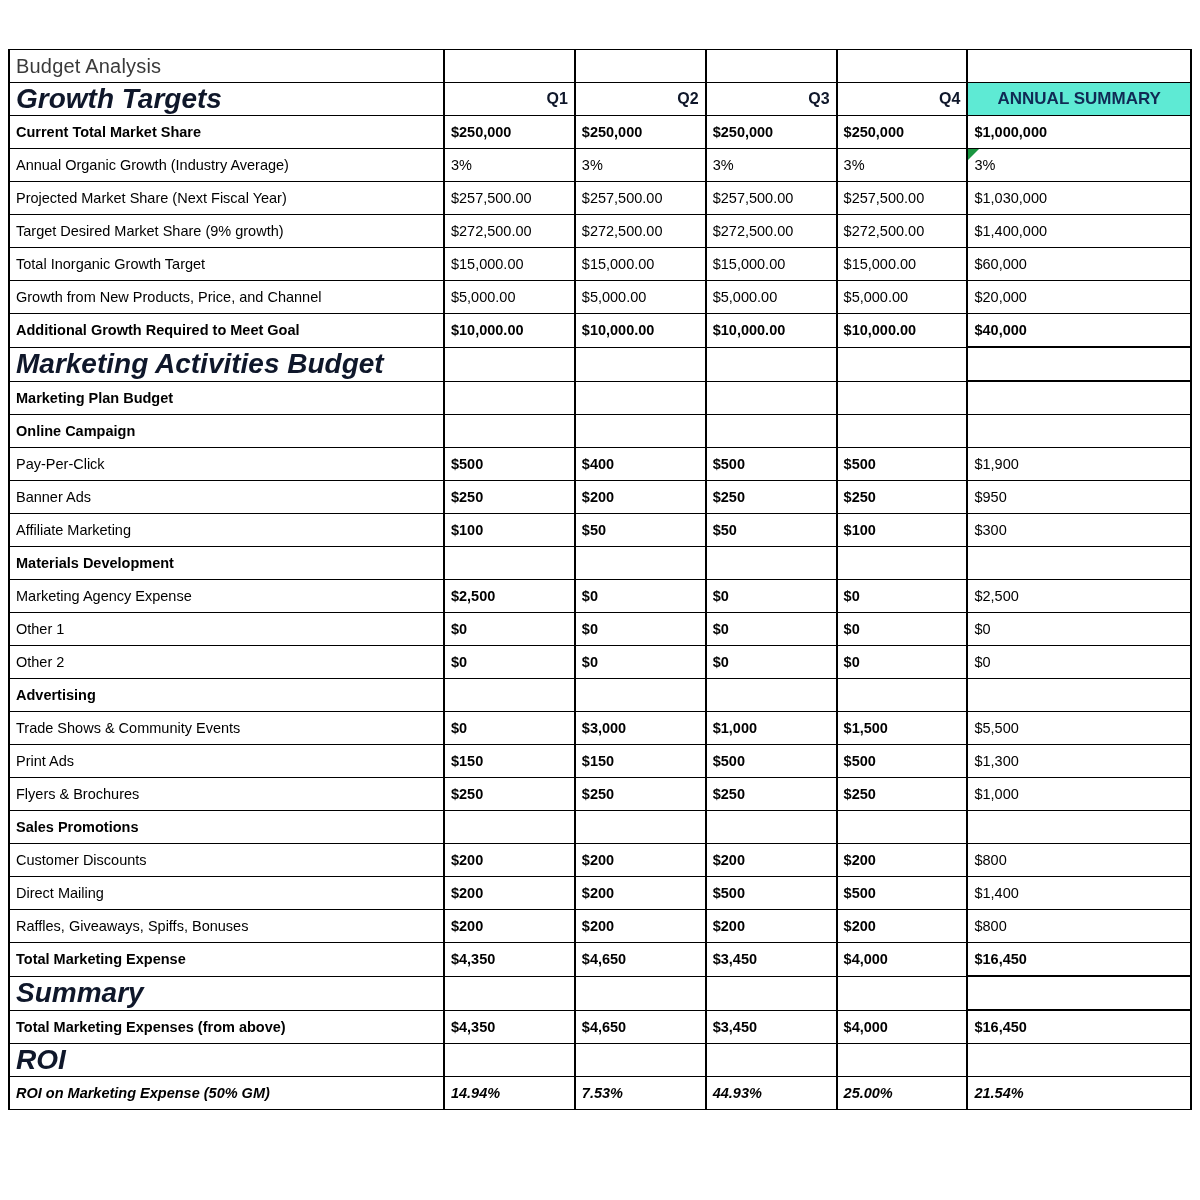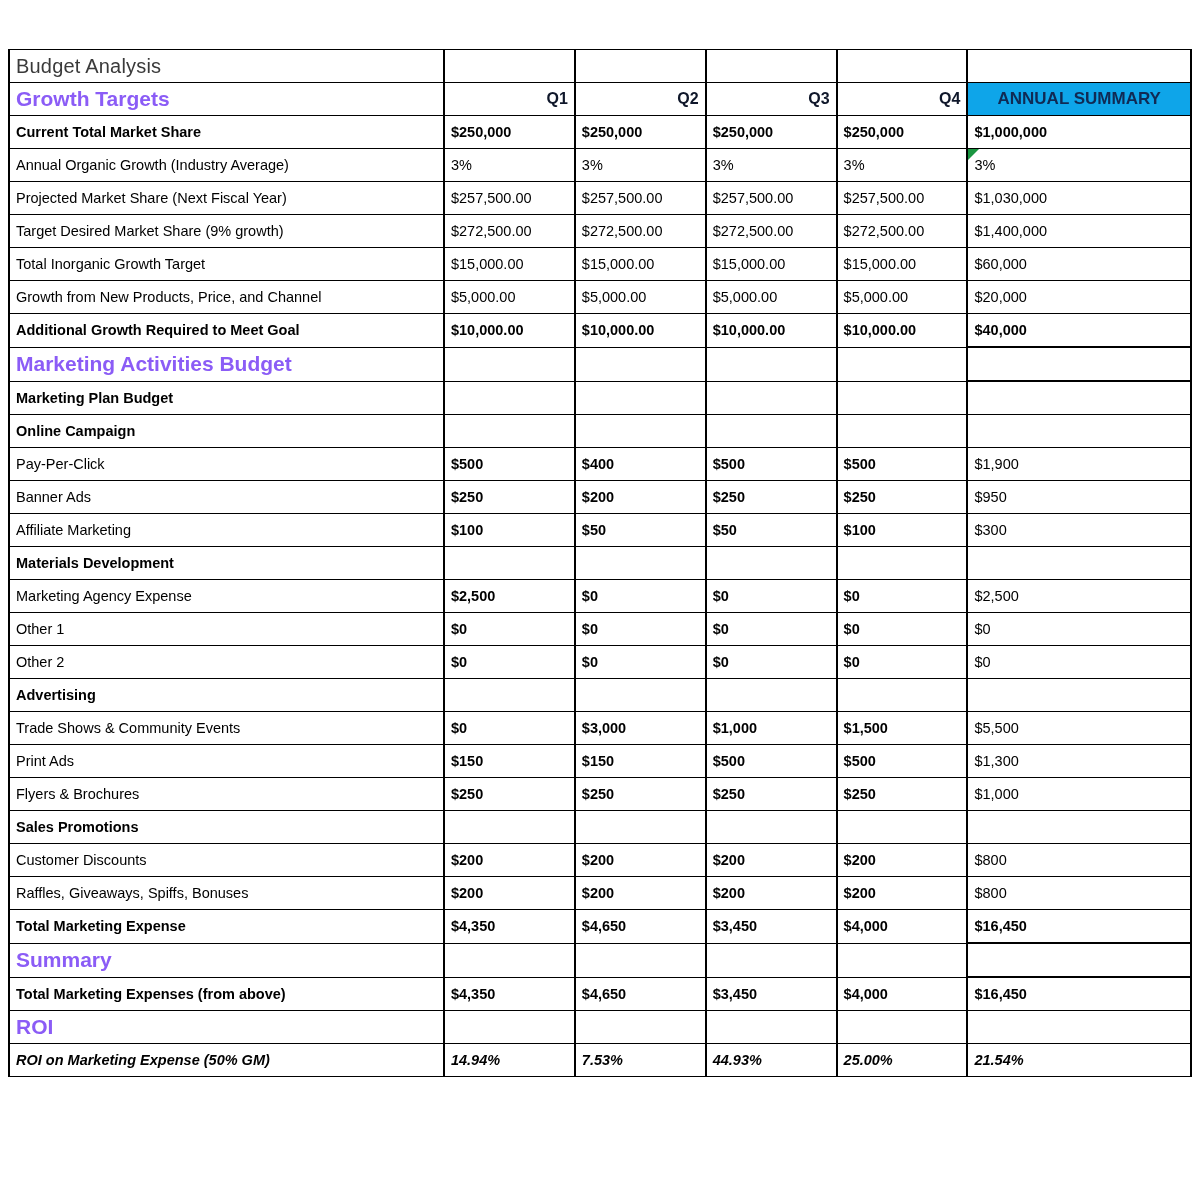--- a/index.html
+++ b/index.html
@@ -51,36 +51,37 @@
     font-weight:400;
     letter-spacing:0.2px;
   }
   .r-section td{
     background:#5b9bd5;
     border-top:2px solid #1b3a6b;
     border-bottom:2px solid #1b3a6b;
     height:34px;
   }
   .r-section td.lbl{
-    font-size:21px;
+    font-size:28px;
     font-weight:bold;
-    color:#8b5cf6;
+    color:#0f172a;
+    font-style:italic;
   }
   .r-section td.qh{
     font-size:16px;
     font-weight:bold;
     color:#0f172a;
     text-align:right;
   }
   .r-section td.annh{
     font-size:17px;
     font-weight:bold;
     color:#102a54;
     text-align:center;
-    background:#0ea5e9;
+    background:#5eead4;
   }
   .r-section td.blank-white{background:#ffffff;border-top:2px solid #000;border-bottom:2px solid #000;}
 
   .cell-yellow{background:#fbf3a0;}
   .bold{font-weight:bold;}
   .b-strong td{border-top:2px solid #000;border-bottom:2px solid #000;}
   .tx-blue{color:#1f6fc4;font-weight:bold;}
   .tx-red{color:#c00000;font-weight:bold;}
   .lbl{font-weight:bold;}
   .lbl-plain{font-weight:normal;font-size:13.5px;}
@@ -335,20 +336,28 @@
 
   <tr>
     <td class="lbl-plain indent2">Customer Discounts</td>
     <td class="cell-yellow num bold">$200</td>
     <td class="cell-yellow num bold">$200</td>
     <td class="cell-yellow num bold">$200</td>
     <td class="cell-yellow num bold">$200</td>
     <td class="num">$800</td>
   </tr>
 
+  <tr>
+    <td class="lbl-plain indent2 sep-bottom-gray">Direct Mailing</td>
+    <td class="cell-yellow num bold sep-bottom">$200</td>
+    <td class="cell-yellow num bold sep-bottom">$200</td>
+    <td class="cell-yellow num bold sep-bottom">$500</td>
+    <td class="cell-yellow num bold sep-bottom">$500</td>
+    <td class="num sep-bottom-gray">$1,400</td>
+  </tr>
 
   <tr>
     <td class="lbl-plain indent2">Raffles, Giveaways, Spiffs, Bonuses</td>
     <td class="cell-yellow num bold">$200</td>
     <td class="cell-yellow num bold">$200</td>
     <td class="cell-yellow num bold">$200</td>
     <td class="cell-yellow num bold">$200</td>
     <td class="num">$800</td>
   </tr>
 

